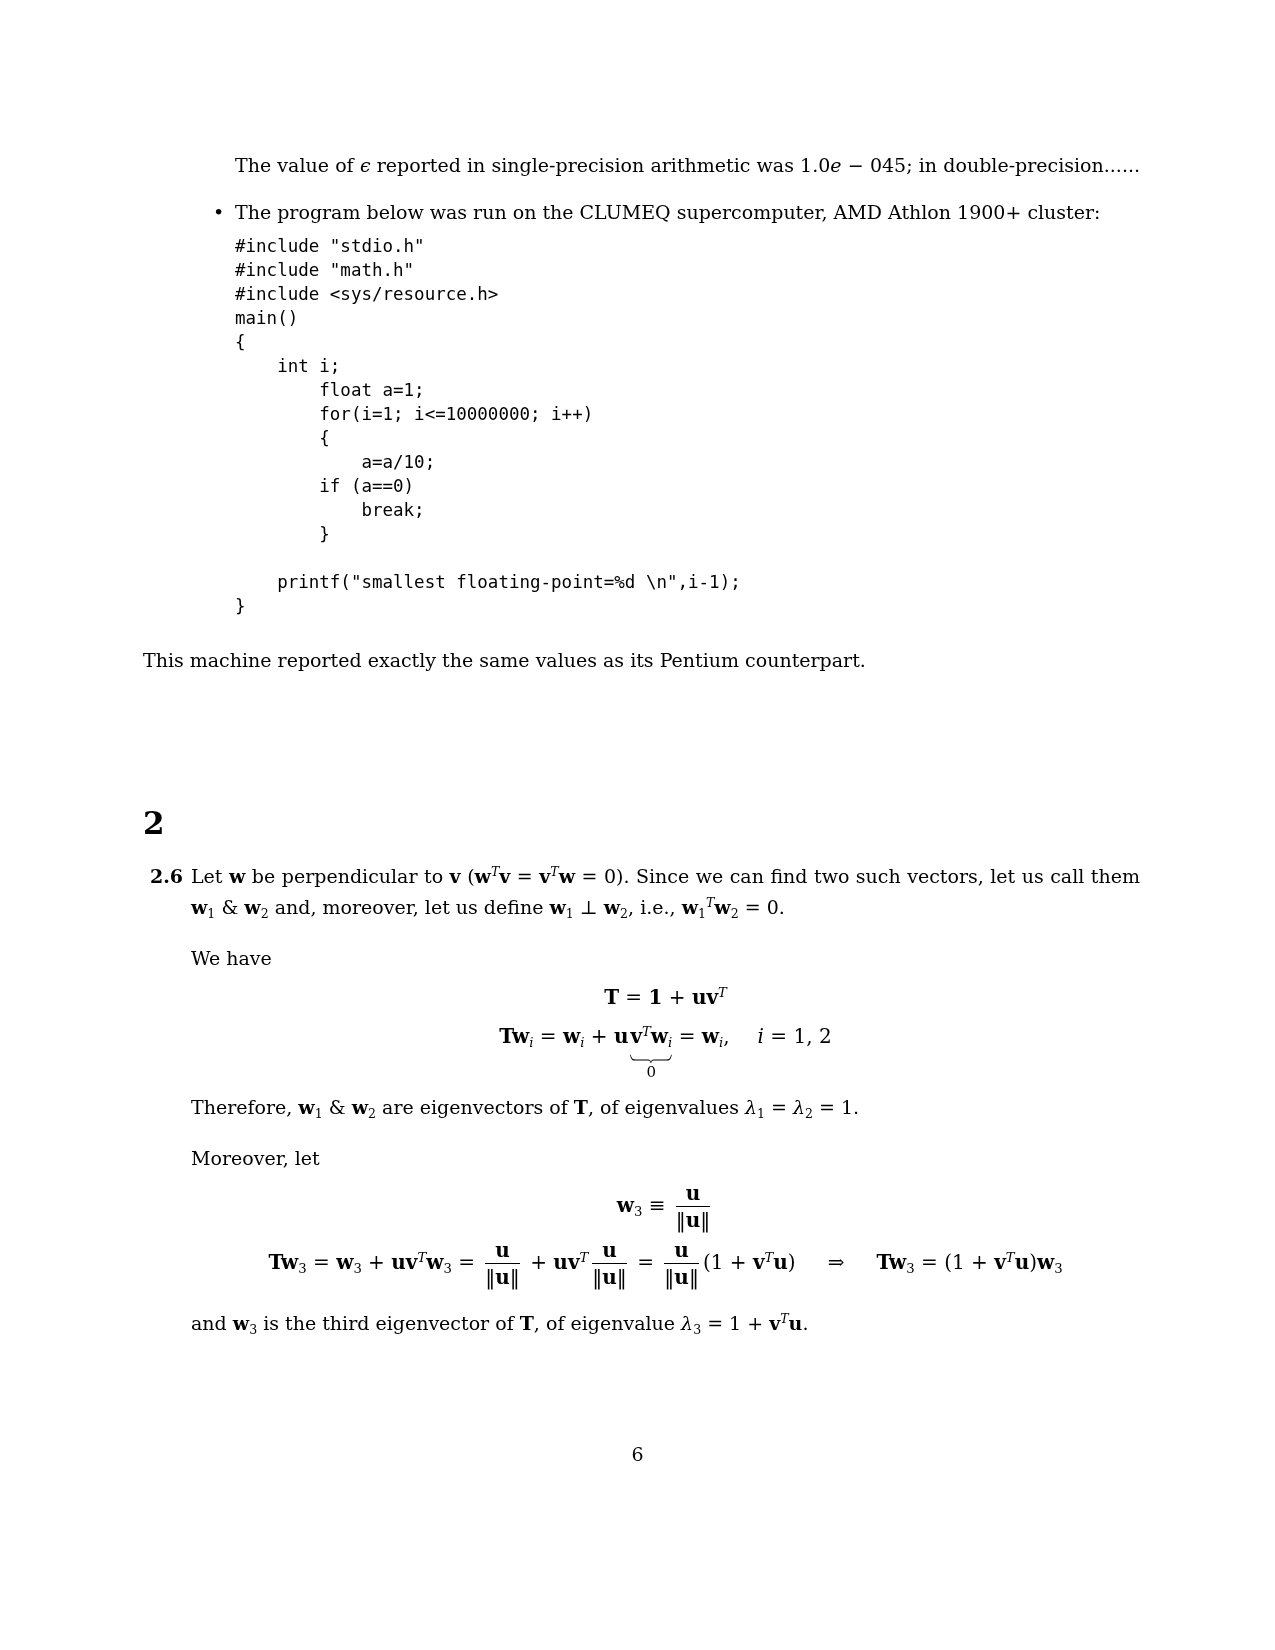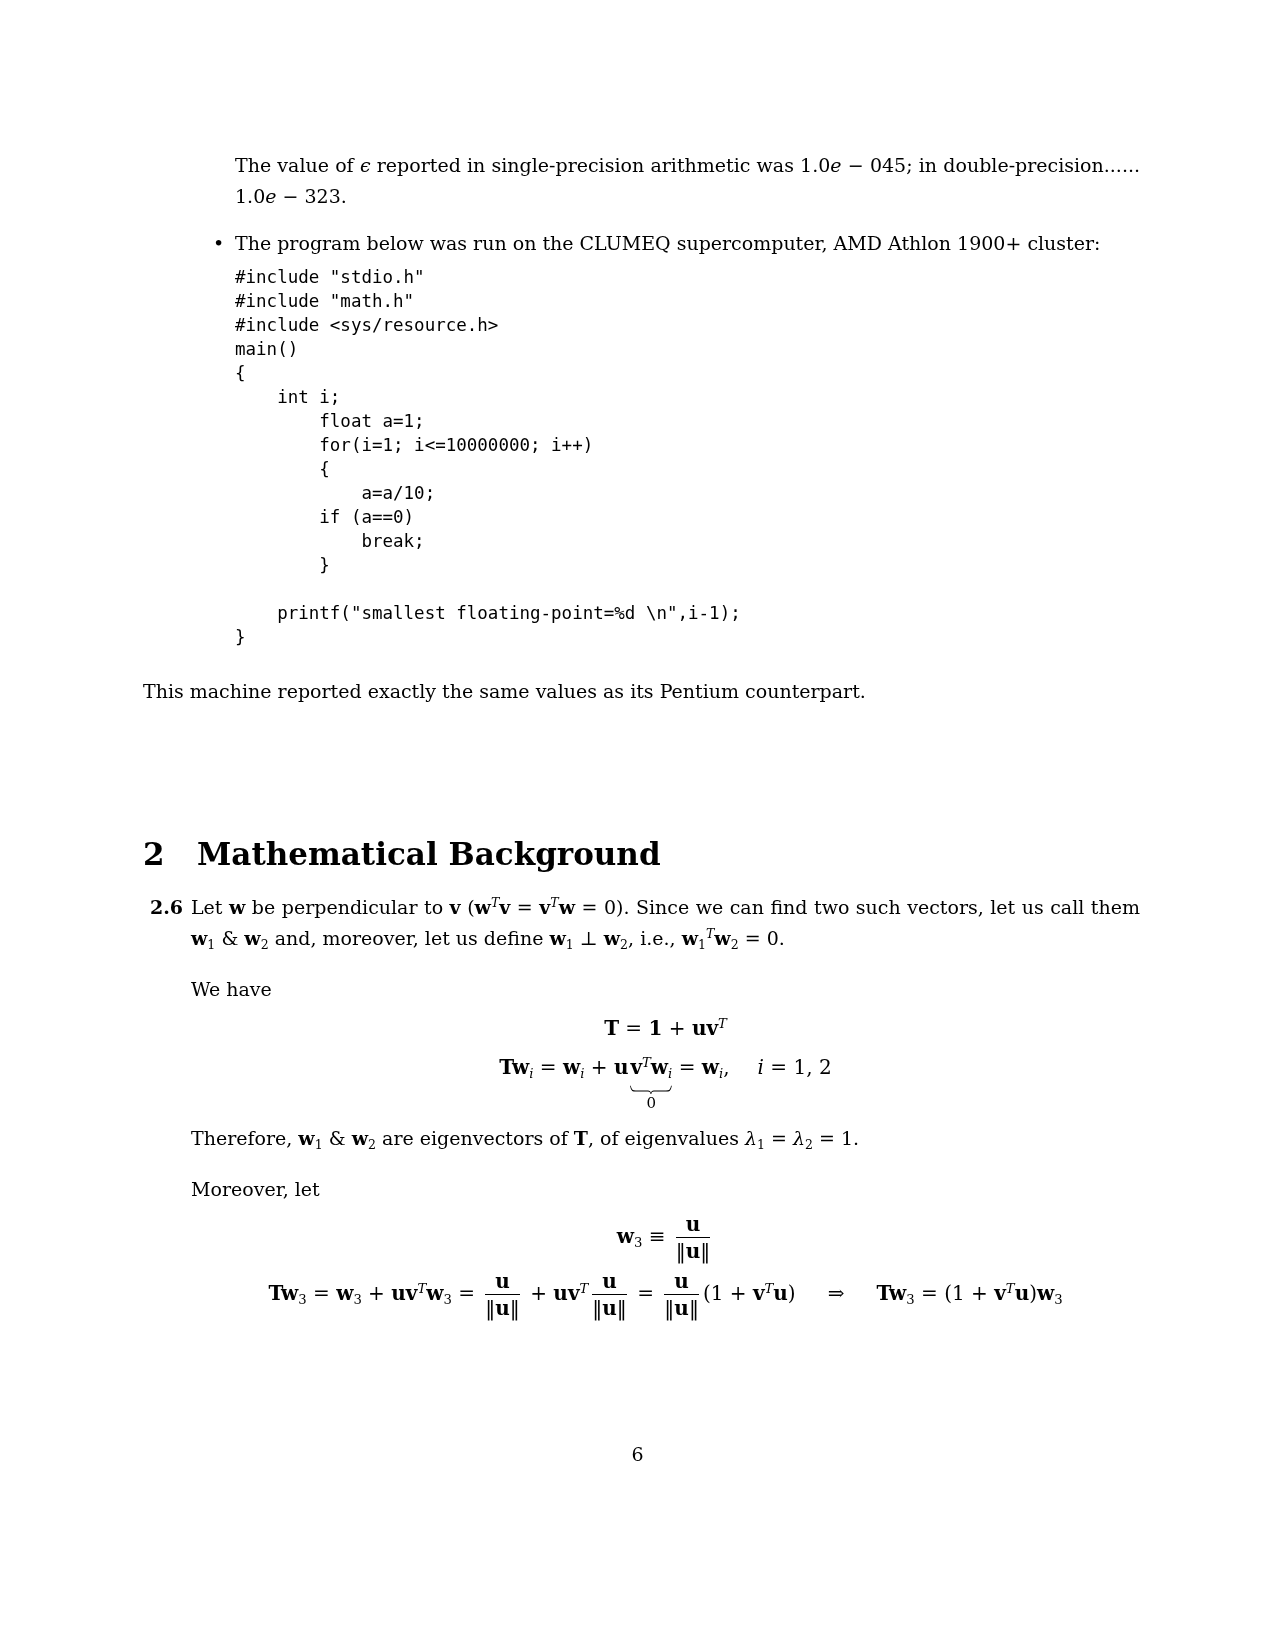--- a/index.html
+++ b/index.html
@@ -43,21 +43,20 @@
   .page-number{position:absolute;left:0;right:0;top:1442px;text-align:center;line-height:24px;}
 </style>
 </head>
 <body>
 
 <div class="page">
   <div class="content">
 
     <div class="para">
       <div class="jline"><span>The value of </span><span class="mi">ϵ</span><span> reported in single-precision arithmetic was 1.0</span><span class="mi">e</span><span> − 045; in double-precision......</span></div>
-      <div><span>1.0</span><span class="mi">e</span><span> − 323.</span></div>
     </div>
 
     <div class="bullet-item">
       <span class="bullet-marker">•</span>
       <span class="bullet-text">The program below was run on the CLUMEQ supercomputer, AMD Athlon 1900+ cluster:</span>
     </div>
 
     <pre class="code">#include "stdio.h"
 #include "math.h"
 #include &lt;sys/resource.h&gt;
@@ -72,35 +71,35 @@
             break;
         }
 
     printf("smallest floating-point=%d \n",i-1);
 }</pre>
 
     <div class="closing">This machine reported exactly the same values as its Pentium counterpart.</div>
 
     <div class="section-head">
       <span class="section-num">2</span>
-      <span class="section-title">Mathematical Background</span>
     </div>
 
     <div class="prob">
       <span class="prob-label">2.6</span>
       <div class="prob-body">
         <div class="jline"><span>Let </span><span class="mb">w</span><span> be perpendicular to </span><span class="mb">v</span><span> (</span><span class="mb">w</span><sup><span class="mi">T</span></sup><span class="mb">v</span><span> = </span><span class="mb">v</span><sup><span class="mi">T</span></sup><span class="mb">w</span><span> = 0). Since we can find two such vectors, let us call them</span></div>
         <div><span class="mb">w</span><sub>1</sub><span> &amp; </span><span class="mb">w</span><sub>2</sub><span> and, moreover, let us define </span><span class="mb">w</span><sub>1</sub><span> ⊥ </span><span class="mb">w</span><sub>2</sub><span>, i.e., </span><span class="mb">w</span><sub>1</sub><sup><span class="mi">T</span></sup><span class="mb">w</span><sub>2</sub><span> = 0.</span></div>
         <div class="pgap">We have</div>
         <div class="eq"><span class="mb">T</span><span> = </span><span class="mb">1</span><span> + </span><span class="mb">uv</span><sup><span class="mi">T</span></sup></div>
         <div class="eq eq-ub"><span class="mb">Tw</span><sub><span class="mi">i</span></sub><span> = </span><span class="mb">w</span><sub><span class="mi">i</span></sub><span> + </span><span class="mb">u</span><span class="hsp" style="width: 0.1em;"></span><span class="ubrace"><span><span class="mb">v</span><sup><span class="mi">T</span></sup><span class="mb">w</span><sub><span class="mi">i</span></sub></span><svg viewBox="0 0 100 12" preserveAspectRatio="none" class="ub-svg">
                 <path d="M1 1 C3 8 7 8 14 8 L43 8 C48 8 49 9 50 12 C51 9 52 8 57 8 L86 8 C93 8 97 8 99 1" fill="none" stroke="#000" stroke-width="1.6"></path>
               </svg><span class="ub-label">0</span></span><span> = </span><span class="mb">w</span><sub><span class="mi">i</span></sub><span>,</span><span class="hsp" style="width: 1.4em;"></span><span class="mi">i</span><span> = 1, 2</span></div>
         <div class="pgap"><span>Therefore, </span><span class="mb">w</span><sub>1</sub><span> &amp; </span><span class="mb">w</span><sub>2</sub><span> are eigenvectors of </span><span class="mb">T</span><span>, of eigenvalues </span><span class="mi">λ</span><sub>1</sub><span> = </span><span class="mi">λ</span><sub>2</sub><span> = 1.</span></div>
         <div class="pgap">Moreover, let</div>
         <div class="eq"><span class="mb">w</span><sub>3</sub><span> ≡ </span><span class="frac"><span class="num"><span class="mb">u</span></span><span class="den"><span>‖</span><span class="mb">u</span><span>‖</span></span></span></div>
         <div class="eq"><span class="mb">Tw</span><sub>3</sub><span> = </span><span class="mb">w</span><sub>3</sub><span> + </span><span class="mb">uv</span><sup><span class="mi">T</span></sup><span class="mb">w</span><sub>3</sub><span> = </span><span class="frac"><span class="num"><span class="mb">u</span></span><span class="den"><span>‖</span><span class="mb">u</span><span>‖</span></span></span><span> + </span><span class="mb">uv</span><sup><span class="mi">T</span></sup><span class="frac"><span class="num"><span class="mb">u</span></span><span class="den"><span>‖</span><span class="mb">u</span><span>‖</span></span></span><span> = </span><span class="frac"><span class="num"><span class="mb">u</span></span><span class="den"><span>‖</span><span class="mb">u</span><span>‖</span></span></span><span>(1 + </span><span class="mb">v</span><sup><span class="mi">T</span></sup><span class="mb">u</span><span>)</span><span class="hsp" style="width: 1.6em;"></span><span>⇒</span><span class="hsp" style="width: 1.6em;"></span><span class="mb">Tw</span><sub>3</sub><span> = (1 + </span><span class="mb">v</span><sup><span class="mi">T</span></sup><span class="mb">u</span><span>)</span><span class="mb">w</span><sub>3</sub></div>
+        <div class="pgap"><span>and </span><span class="mb">w</span><sub>3</sub><span> is the third eigenvector of </span><span class="mb">T</span><span>, of eigenvalue </span><span class="mi">λ</span><sub>3</sub><span> = 1 + </span><span class="mb">v</span><sup><span class="mi">T</span></sup><span class="mb">u</span><span>.</span></div>
       </div>
     </div>
 
   </div>
   <div class="page-number">6</div>
 </div>
 
 </body></html>

